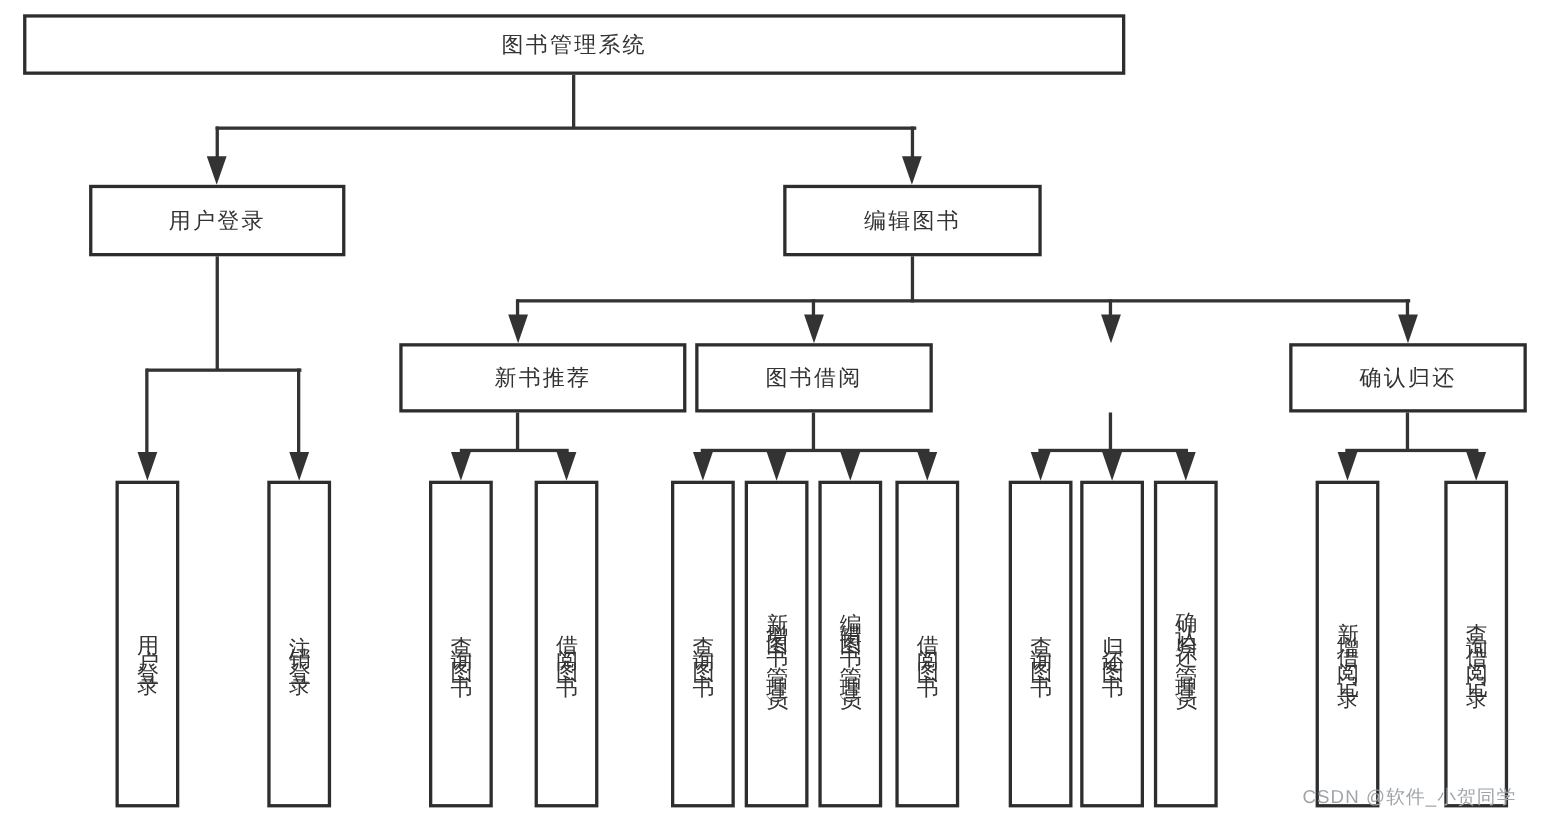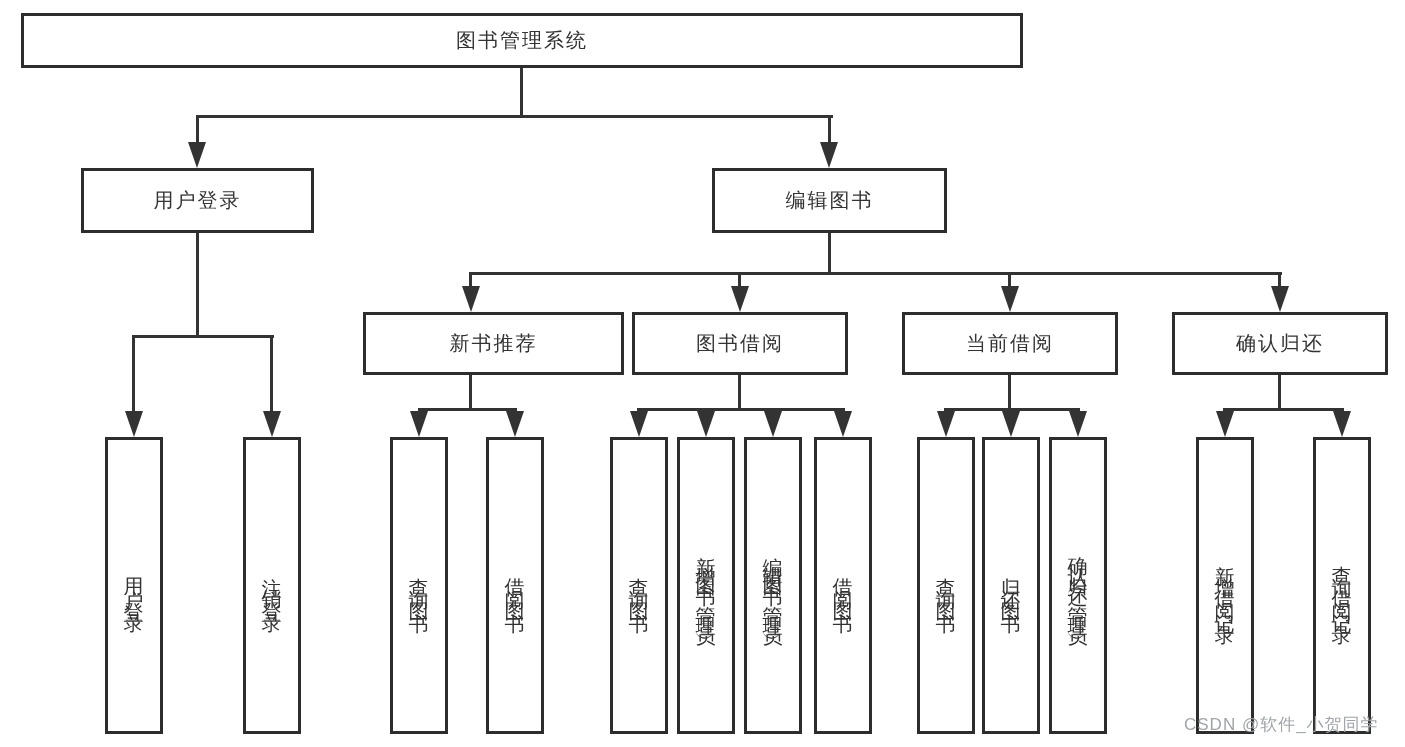--- a/index.html
+++ b/index.html
@@ -75,21 +75,20 @@
   <div class="line" style="left:738px;top:272px;width:3px;height:16px;"></div>
   <div class="line" style="left:1008px;top:272px;width:3px;height:16px;"></div>
   <div class="line" style="left:1278px;top:272px;width:3px;height:16px;"></div>
   <div class="arrow" style="left:462px;top:286px;"></div>
   <div class="arrow" style="left:731px;top:286px;"></div>
   <div class="arrow" style="left:1001px;top:286px;"></div>
   <div class="arrow" style="left:1271px;top:286px;"></div>
 
   <div class="box" style="left:363px;top:312px;width:261px;height:63px;">新书推荐</div>
   <div class="box" style="left:632px;top:312px;width:216px;height:63px;">图书借阅</div>
-  <div class="box" style="left:902px;top:312px;width:216px;height:63px;">当前借阅</div>
   <div class="box" style="left:1172px;top:312px;width:216px;height:63px;">确认归还</div>
 
   <div class="line" style="left:469px;top:375px;width:3px;height:35px;"></div>
   <div class="line" style="left:418px;top:408px;width:99px;height:3px;"></div>
   <div class="arrow" style="left:410px;top:411px;"></div>
   <div class="arrow" style="left:506px;top:411px;"></div>
 
   <div class="line" style="left:738px;top:375px;width:3px;height:35px;"></div>
   <div class="line" style="left:637px;top:408px;width:208px;height:3px;"></div>
   <div class="arrow" style="left:630px;top:411px;"></div>

